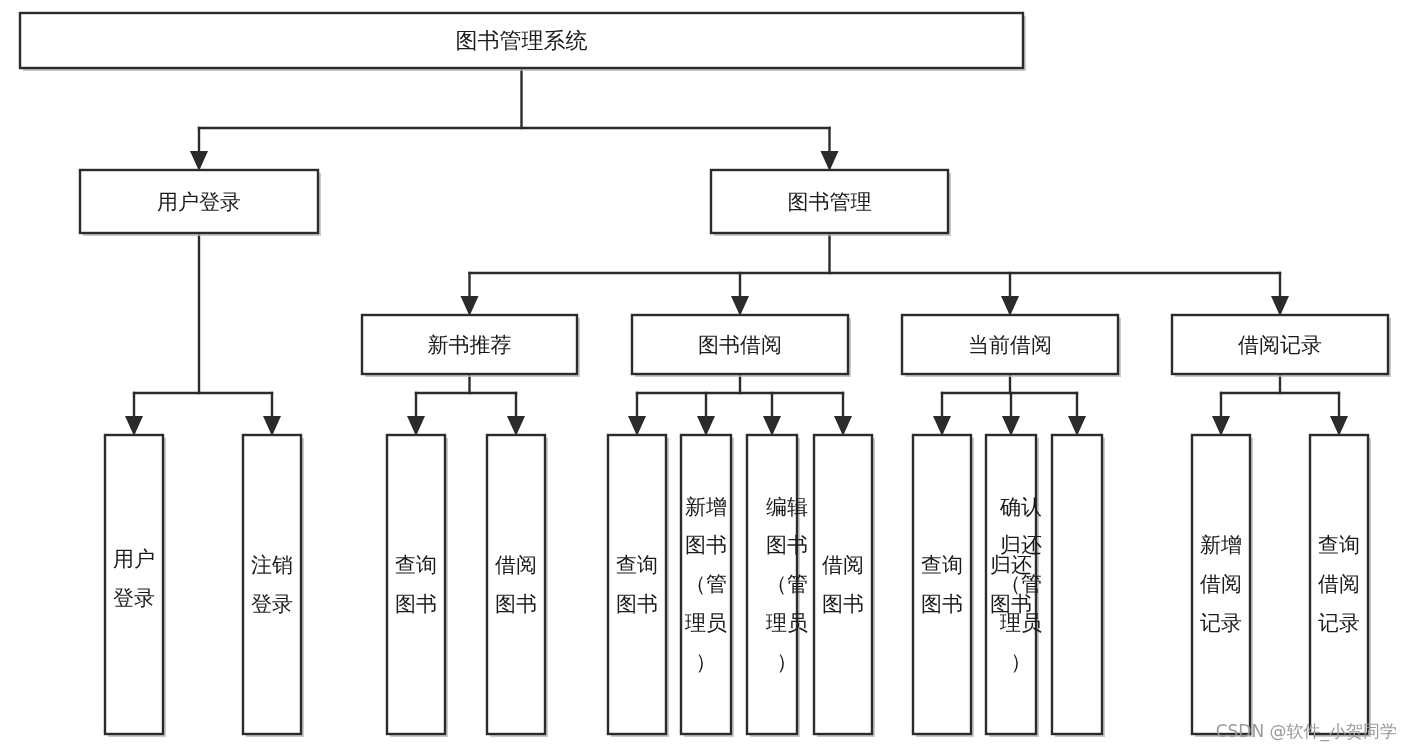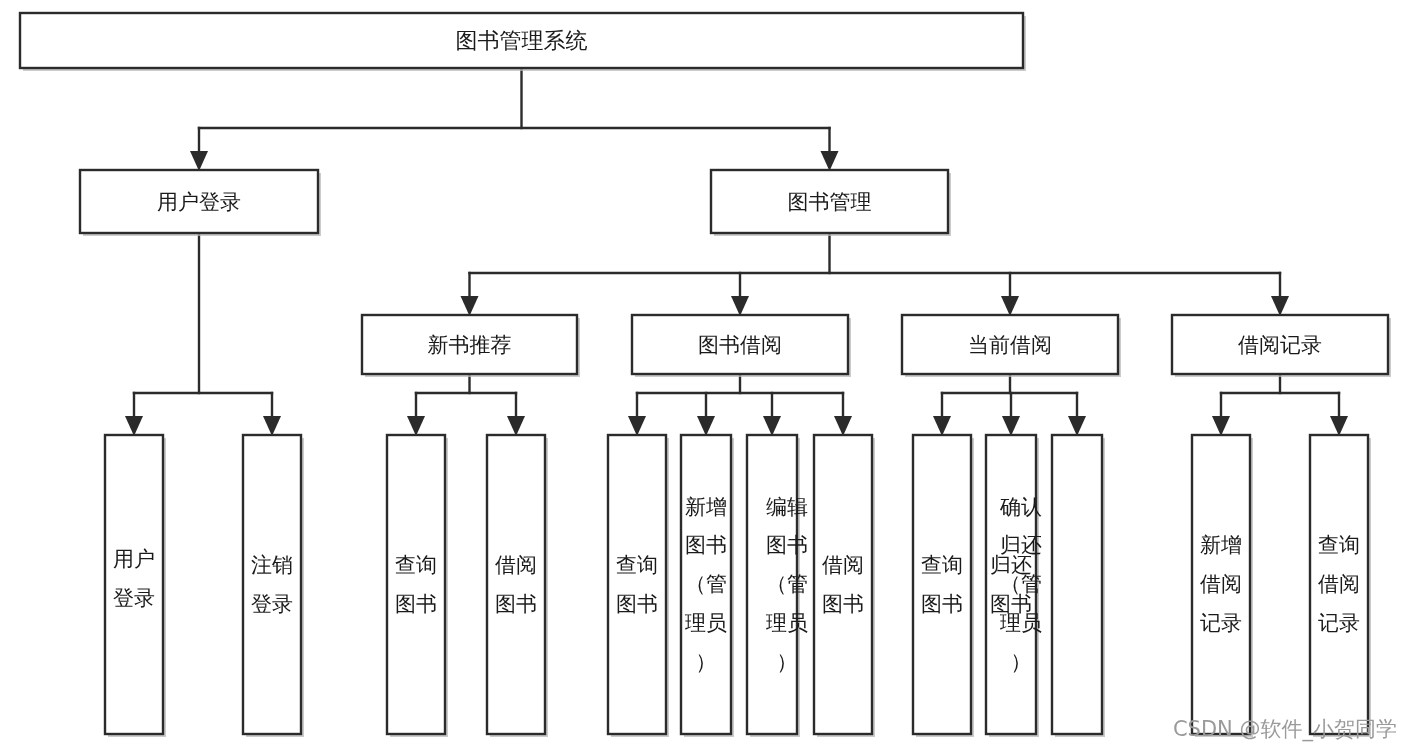--- a/index.html
+++ b/index.html
@@ -56,21 +56,21 @@
   }
   .arrow-head {
     fill: #2b2b2b;
     stroke: none;
   }
   .watermark {
     position: absolute;
     right: 8px;
     bottom: 4px;
     font-family: "DejaVu Sans", "Liberation Sans", sans-serif;
-    font-size: 21px;
+    font-size: 17px;
     color: #9a9a9a;
     white-space: nowrap;
     user-select: none;
     text-align: center;
   }
   .vtext-wrap {
     position: absolute;
     display: flex;
     flex-direction: column;
     align-items: center;

